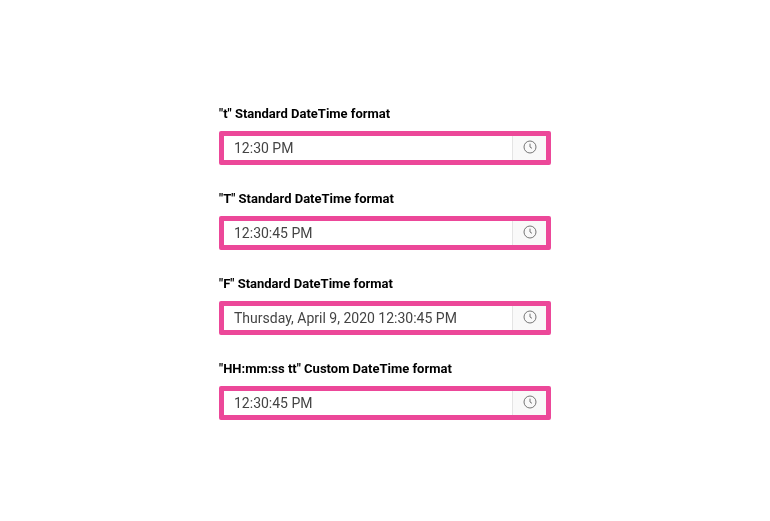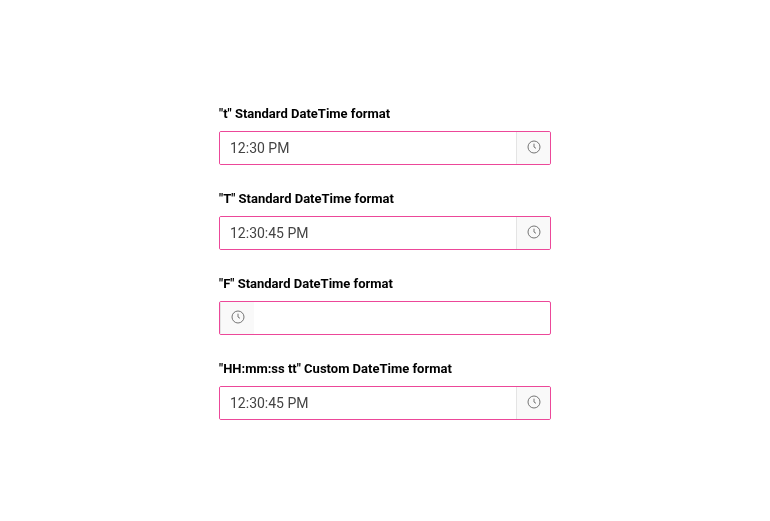--- a/index.html
+++ b/index.html
@@ -27,21 +27,21 @@
       font-size: 13px;
       font-weight: 700;
       color: #000000;
       margin-bottom: 10px;
       display: block;
     }
     .input-wrapper {
       display: flex;
       width: 100%;
       height: 34px;
-      border: 1px solid #ec4899;
+      border: 5px solid #ec4899;
       border-radius: 2px;
       overflow: hidden;
     }
     .input-field {
       flex: 1;
       border: none;
       outline: none;
       padding: 0 10px;
       font-size: 14px;
       color: #444444;
@@ -99,20 +99,21 @@
               <path d="M12 7v5l3 2"></path>
             </svg>
         </span>
       </button>
     </div>
   </div>
 
   <div class="field-group">
     <label class="field-label">"F" Standard DateTime format</label>
     <div class="input-wrapper">
+      <input class="input-field" type="text" value="Thursday, April 9, 2020 12:30:45 PM" style="">
       <button class="picker-button">
         <span>
           <svg viewBox="0 0 24 24">
               <circle cx="12" cy="12" r="9"></circle>
               <path d="M12 7v5l3 2"></path>
             </svg>
         </span>
       </button>
     </div>
   </div>

